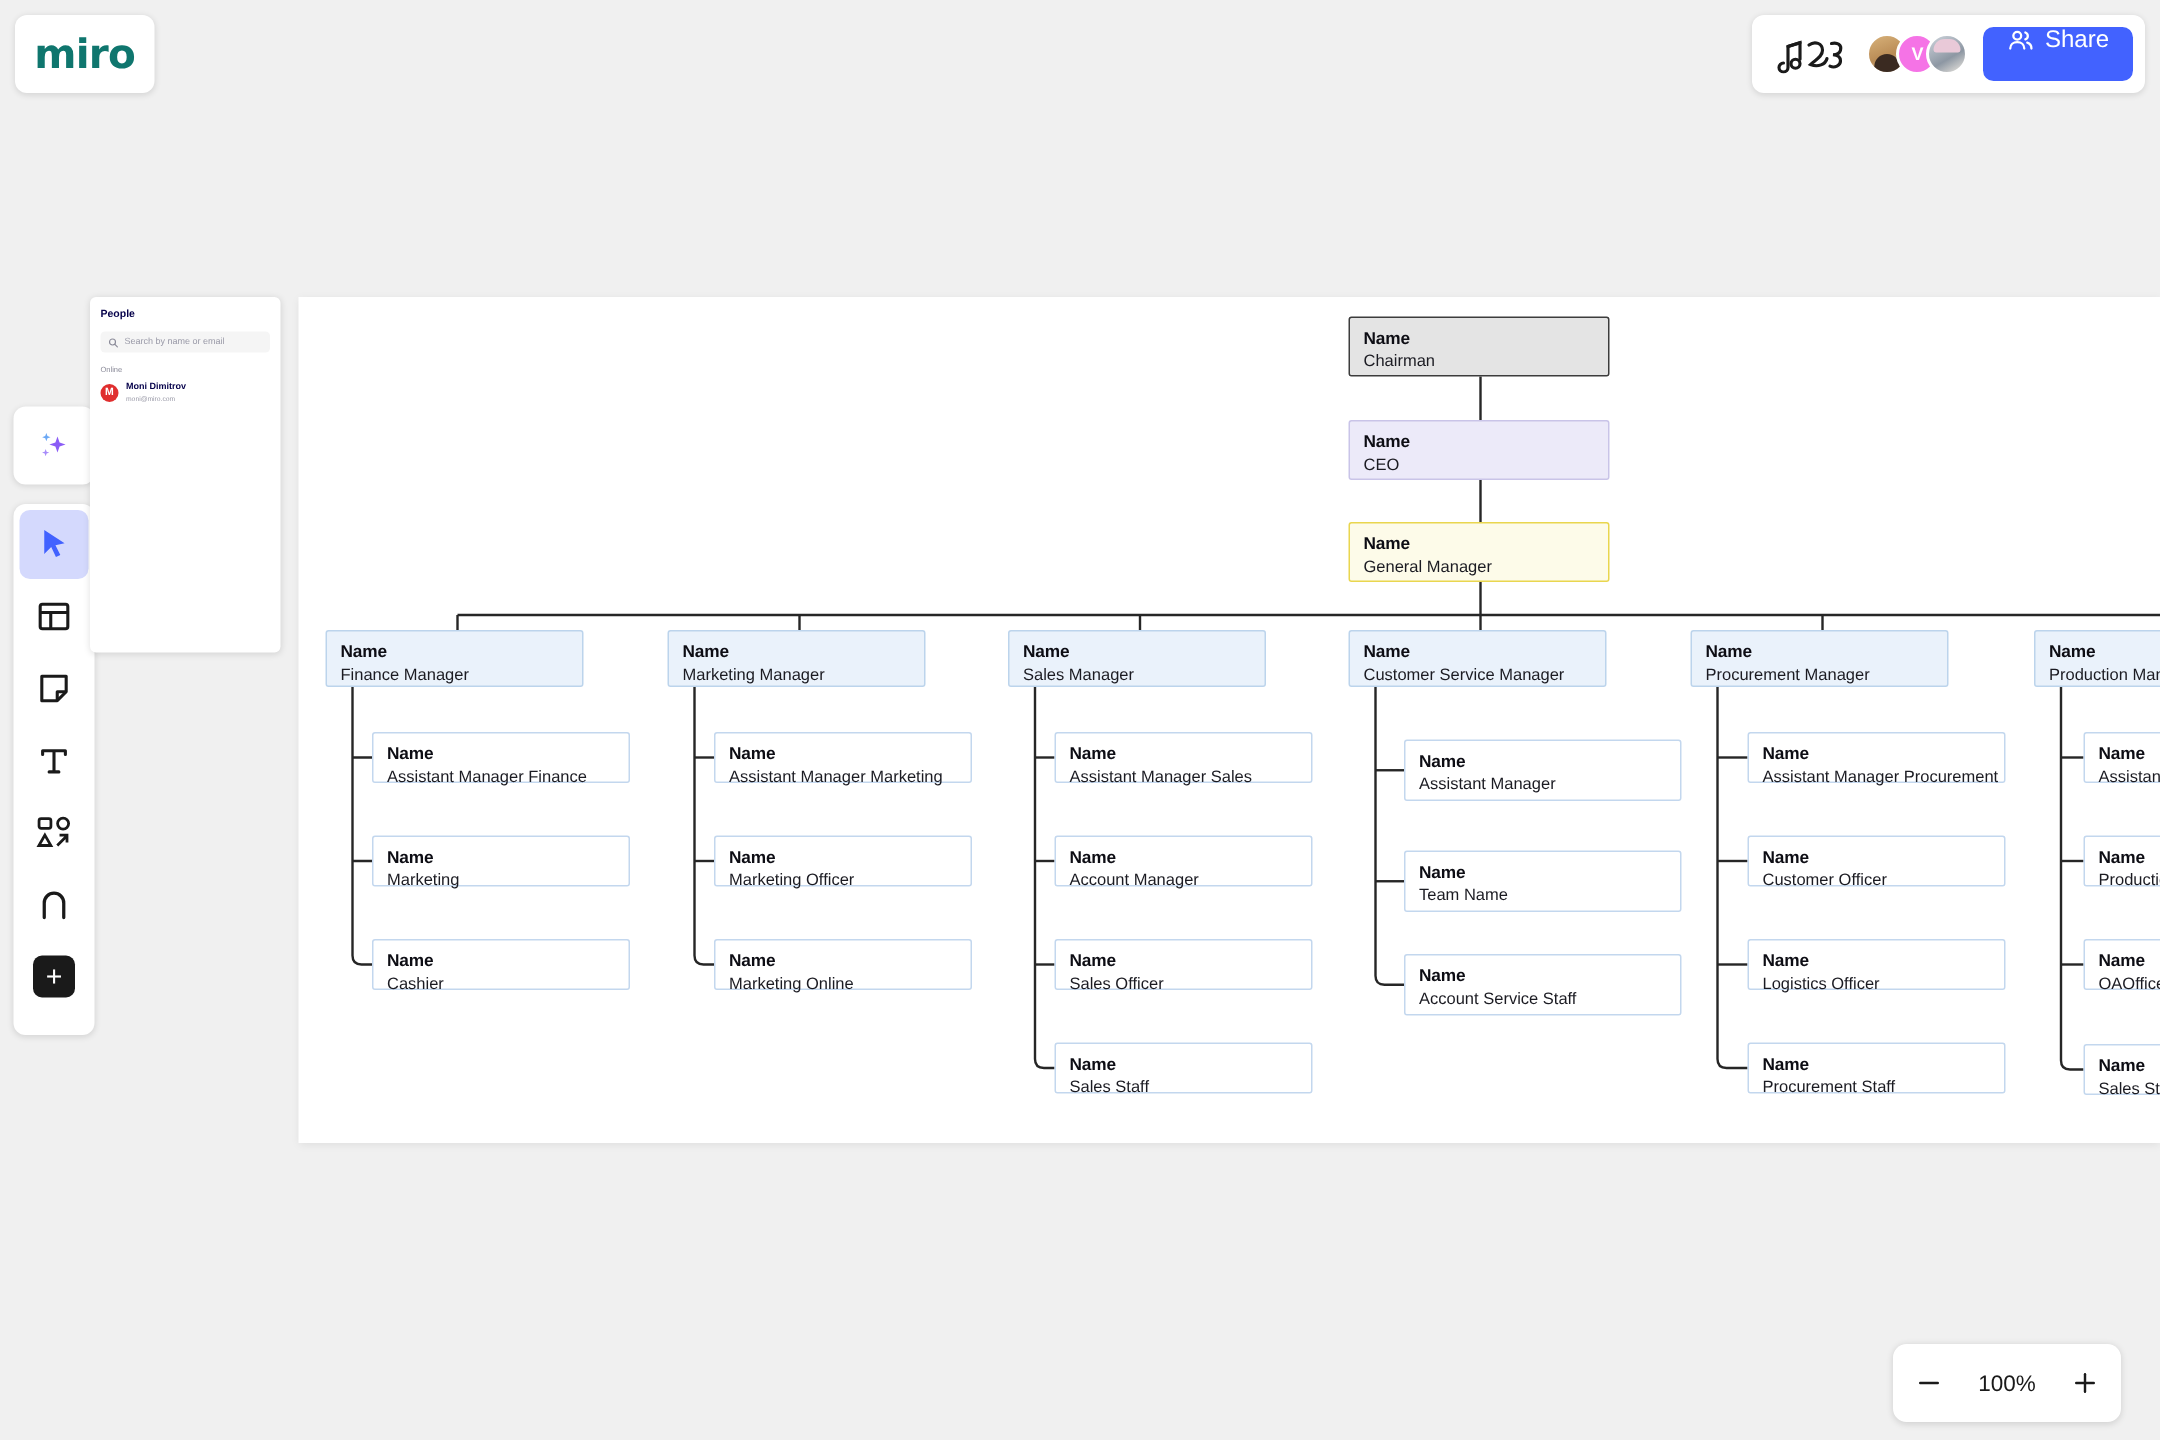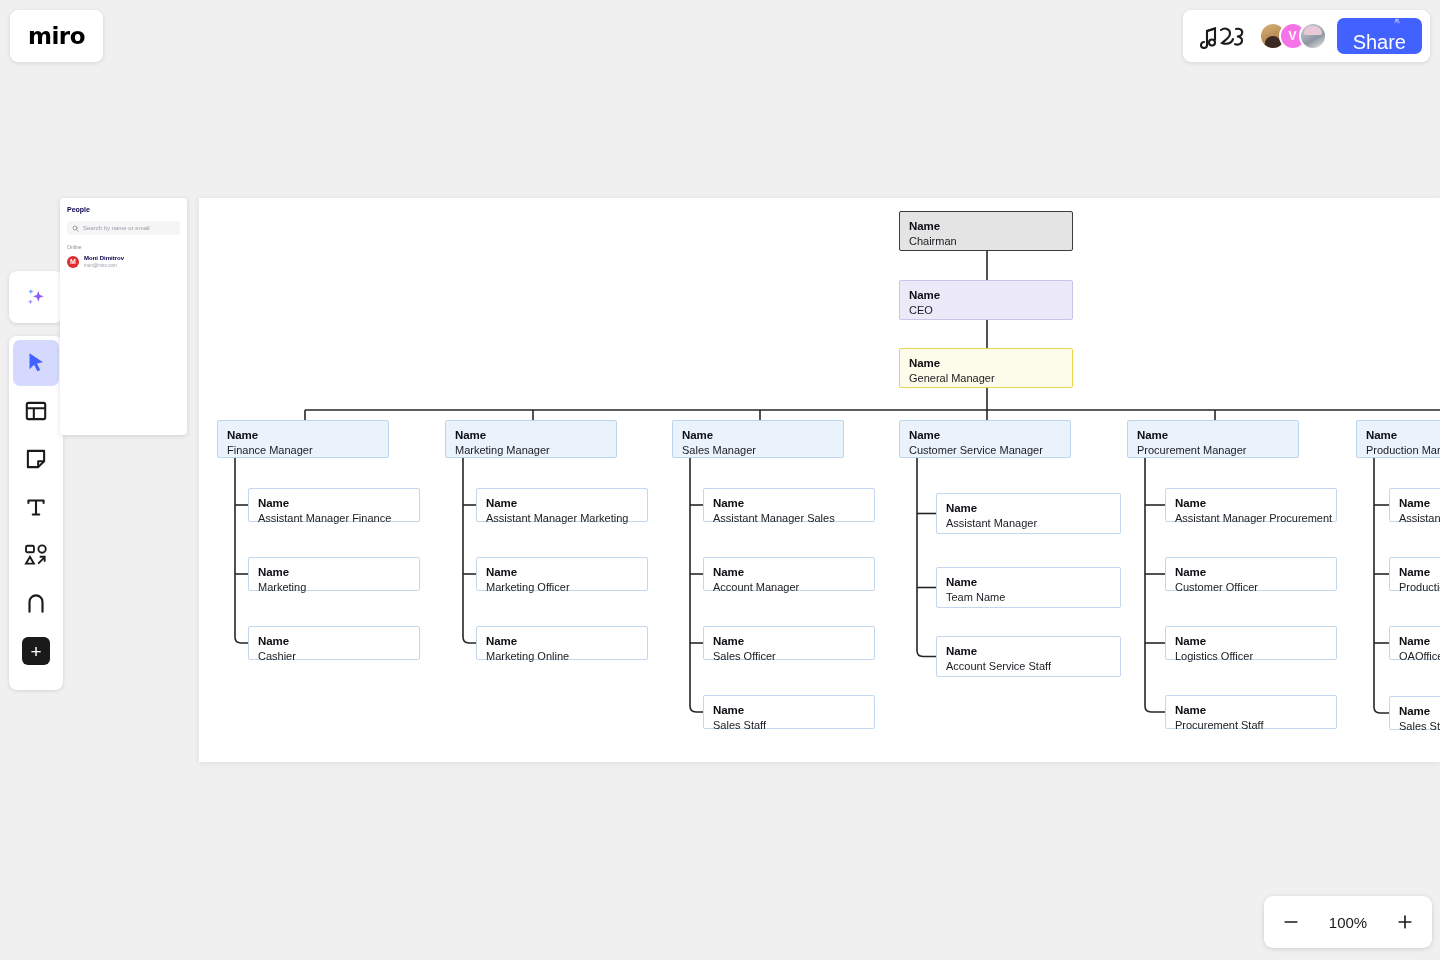--- a/index.html
+++ b/index.html
@@ -14,21 +14,21 @@
   
   .logo-card {
     position: absolute; left: 10px; top: 10px;
     width: 93px; height: 52px;
     background: #fff; border-radius: 8px;
     box-shadow: 0 1px 4px rgba(0,0,0,.12);
     display: flex; align-items: center; justify-content: center;
   }
   .logo-text {
     font-family: "DejaVu Sans", sans-serif;
-    font-size: 23px; font-weight: 700; color: #000000;
+    font-size: 27px; font-weight: 700; color: #0f766e;
     letter-spacing: -0.5px;
   }
 
   
   .topright {
     position: absolute; right: 10px; top: 10px; height: 52px;
     background: #fff; border-radius: 8px;
     box-shadow: 0 1px 4px rgba(0,0,0,.12);
     display: flex; align-items: center; gap: 10px;
     padding: 0 8px 0 16px;
@@ -50,26 +50,25 @@
     border-radius:50% 50% 45% 45%; background:#3a2a21;
   }
   .av2 { background: #f573e6; }
   .av3 { background: linear-gradient(150deg,#cfd5dd 0%,#8d97a3 60%,#efeae2 100%); }
   .av3::after {
     content:""; position:absolute; left:50%; top:8%;
     transform:translateX(-50%); width:18px; height:9px;
     border-radius:9px 9px 2px 2px; background:#e9c9d8;
   }
   .share-btn {
-    display: flex; align-items: flex-end; gap: 7px;
+    display: flex; align-items: flex-start; gap: 7px;
     background: #4262ff; color: #fff;
     height: 36px; padding: 0 16px; border-radius: 7px;
-    font-size: 20px; font-weight: 400; cursor: pointer; border: none;
+    font-size: 16px; font-weight: 400; cursor: pointer; border: none;
     font-family: "Liberation Sans", sans-serif;
-    flex-direction: column;
   }
   .share-btn svg { width: 18px; height: 18px; }
 
   
   .tool-ai {
     position: absolute; left: 9px; top: 271px;
     width: 54px; height: 52px; background: #fff;
     border-radius: 8px; box-shadow: 0 1px 4px rgba(0,0,0,.12);
     display: flex; align-items: center; justify-content: center;
   }
@@ -145,22 +144,22 @@
     font-size: 11px; color: #1b1b22; line-height: 1.3;
     margin-top: 1px; white-space: nowrap;
   }
   .node.root-gray { background: #e4e4e4; border: 1.5px solid #3c3c3c; }
   .node.root-lav  { background: #eceaf9; border: 1px solid #c9c4e8; }
   .node.root-yel  { background: #fdfbe9; border: 1.5px solid #e9d64f; }
   .node.child     { background: #ffffff; border: 1px solid #c3d7ee; }
 
   
   .zoomctl {
-    position: absolute; right: 8px; bottom: 12px;
-    width: 168px; height: 52px; background: #fff;
+    position: absolute; right: 26px; bottom: 12px;
+    width: 152px; height: 52px; background: #fff;
     border-radius: 9px; box-shadow: 0 1px 5px rgba(0,0,0,.14);
     display: flex; align-items: center; justify-content: space-around;
   }
   .zoomctl .zb {
     width: 30px; height: 30px; display: flex; align-items: center;
     justify-content: center; cursor: pointer; color: #1a1a1a;
   }
   .zoomctl .zb svg { width: 18px; height: 18px; }
   .zoom-val { font-size: 15px; color: #1a1a1a; font-weight: 400; }
 </style>

